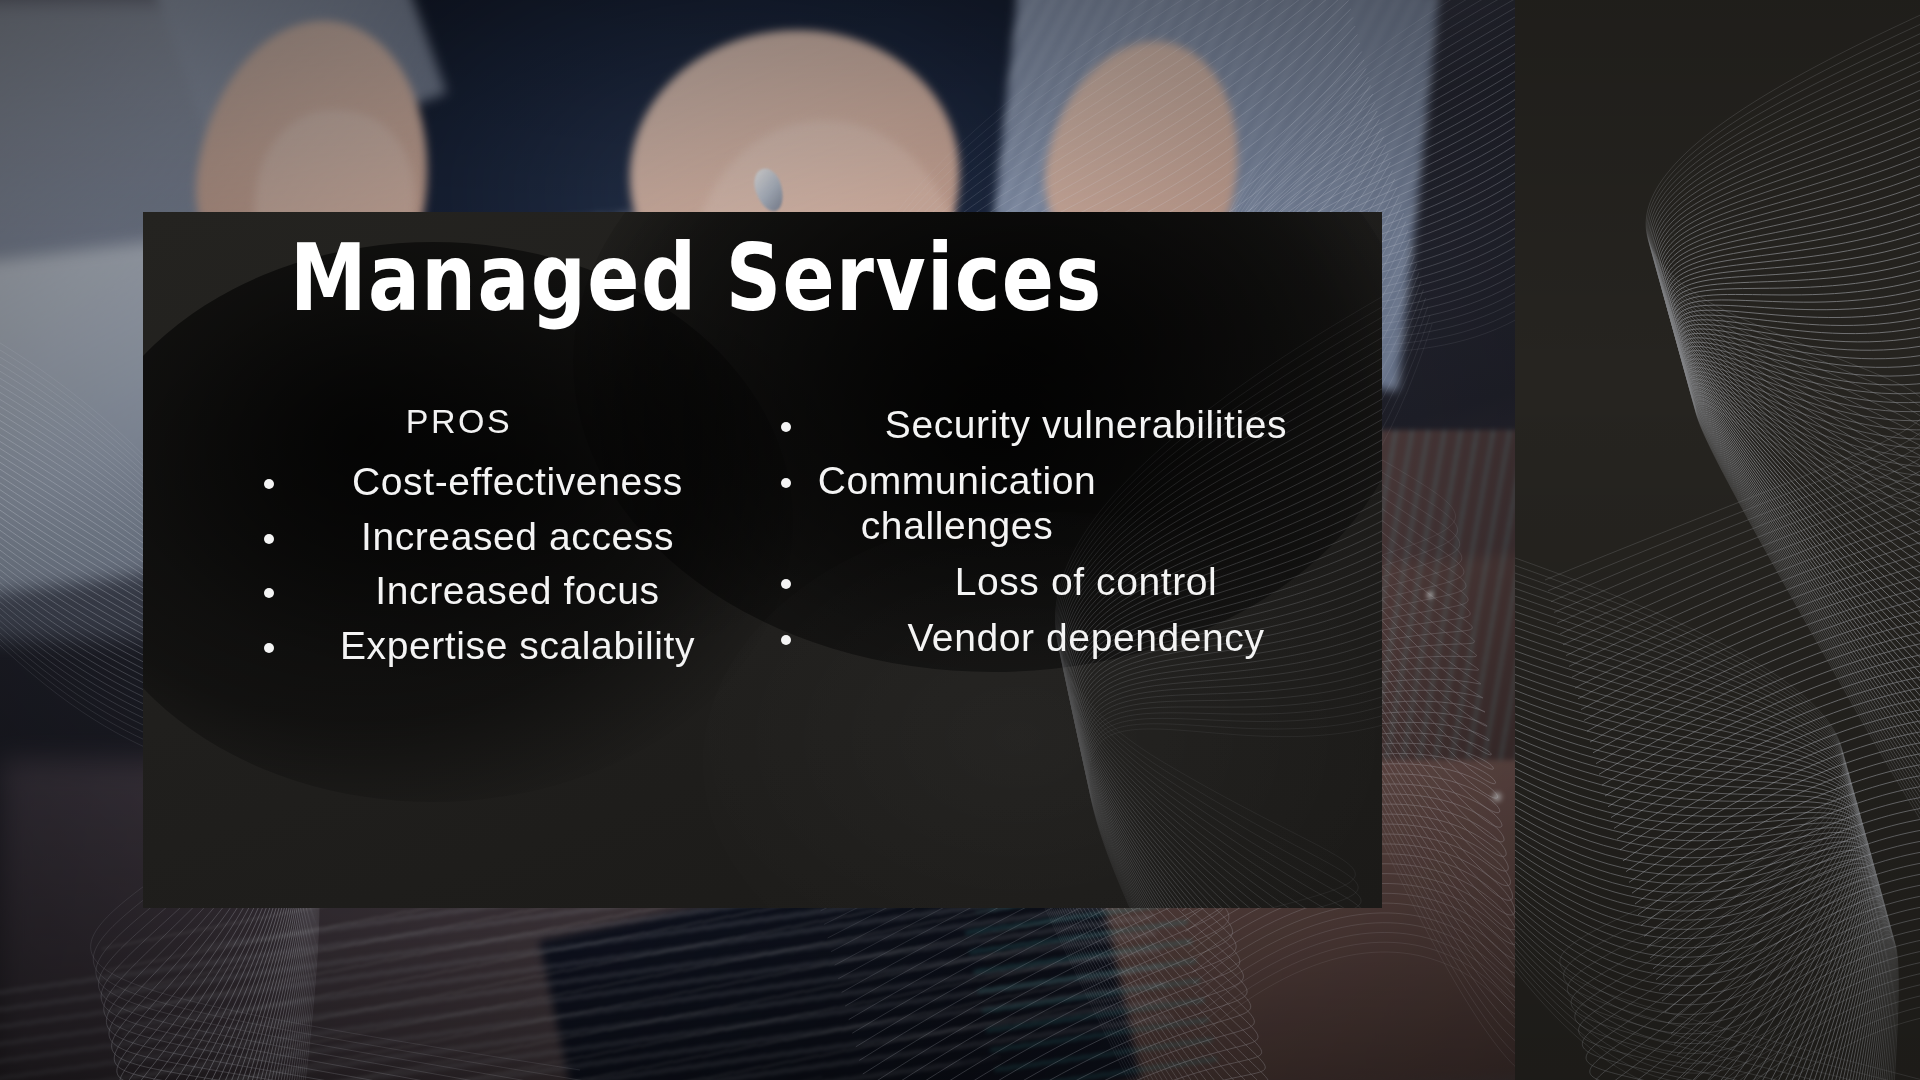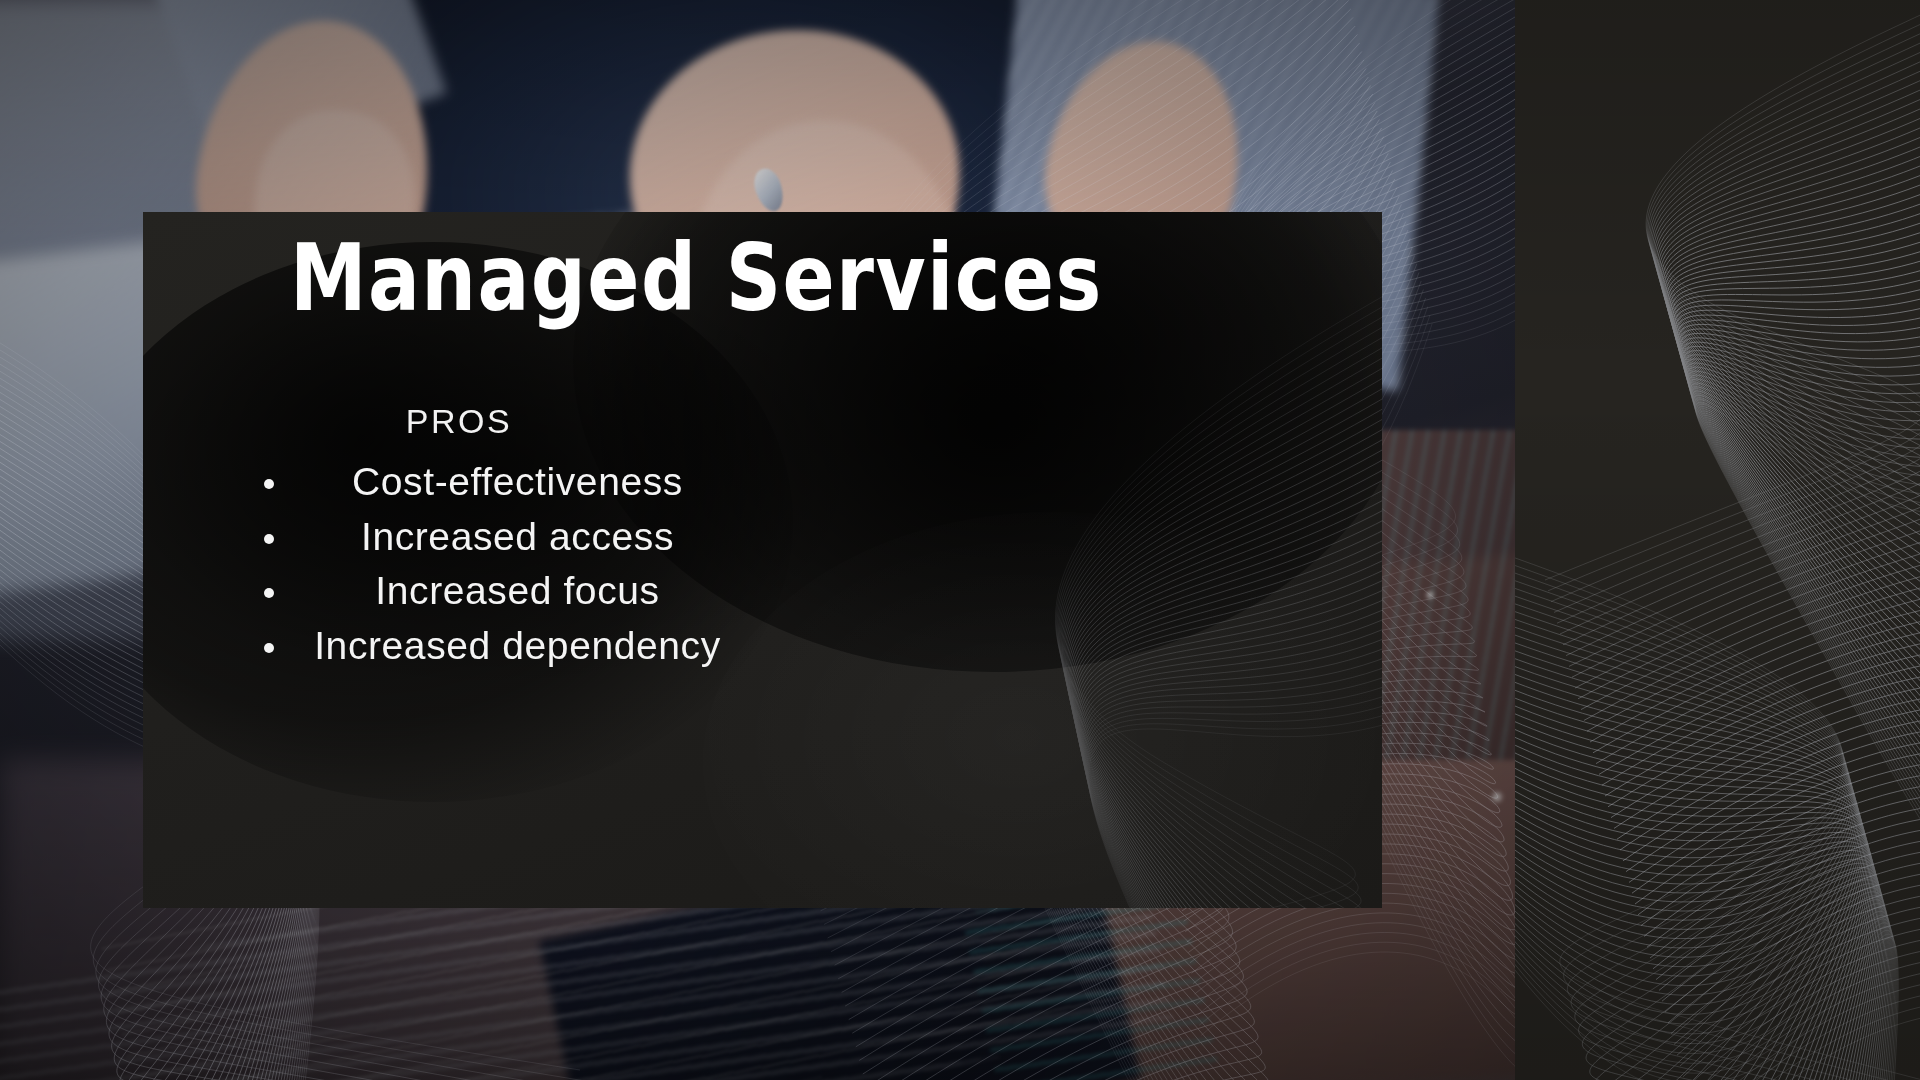--- a/index.html
+++ b/index.html
@@ -682,24 +682,30 @@
       <h1 class="slide-title">Managed Services</h1>
 
       <div class="columns">
 
         <div class="col col-pros">
           <div class="col-header">PROS</div>
           <ul class="bullets">
             <li>Cost-effectiveness</li>
             <li>Increased access</li>
             <li>Increased focus</li>
-            <li>Increased dependency</li>
+            <li>Expertise scalability</li>
           </ul>
         </div>
 
         <div class="col col-cons">
+          <ul class="bullets">
+            <li>Security vulnerabilities</li>
+            <li style="max-width:330px;">Communication challenges</li>
+            <li>Loss of control</li>
+            <li>Vendor dependency</li>
+          </ul>
         </div>
 
       </div>
     </div>
   </div>
 
 </div>
 
 </body></html>

